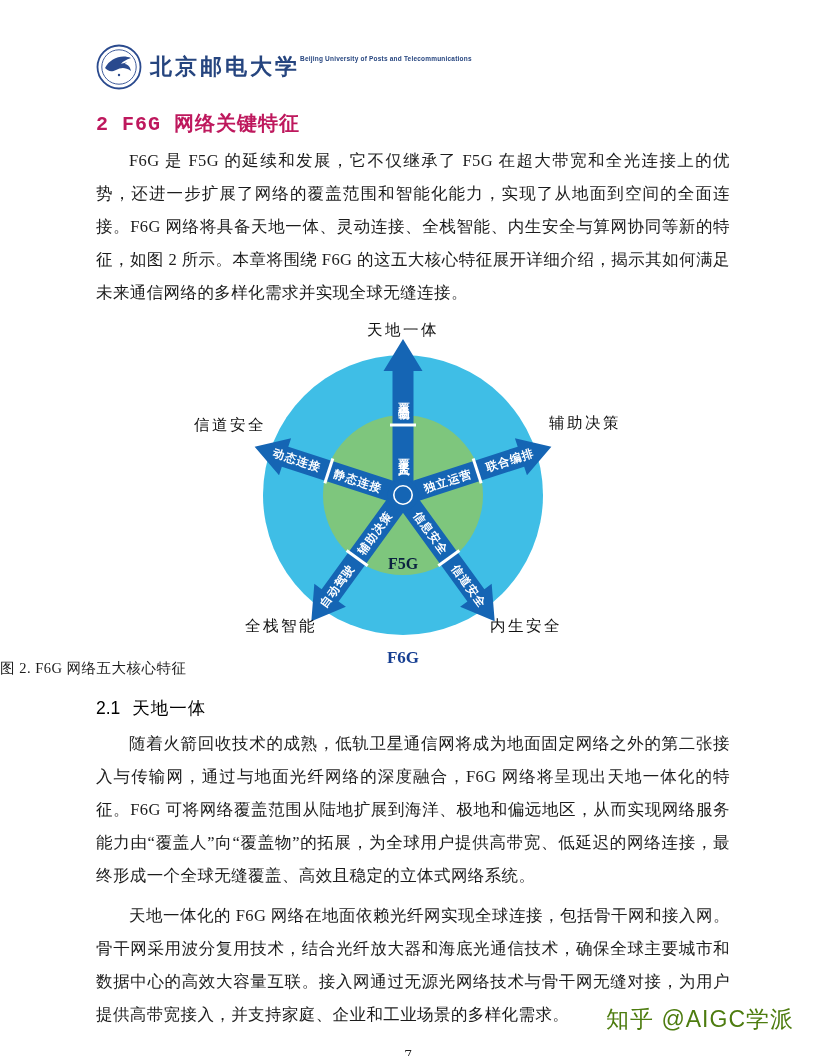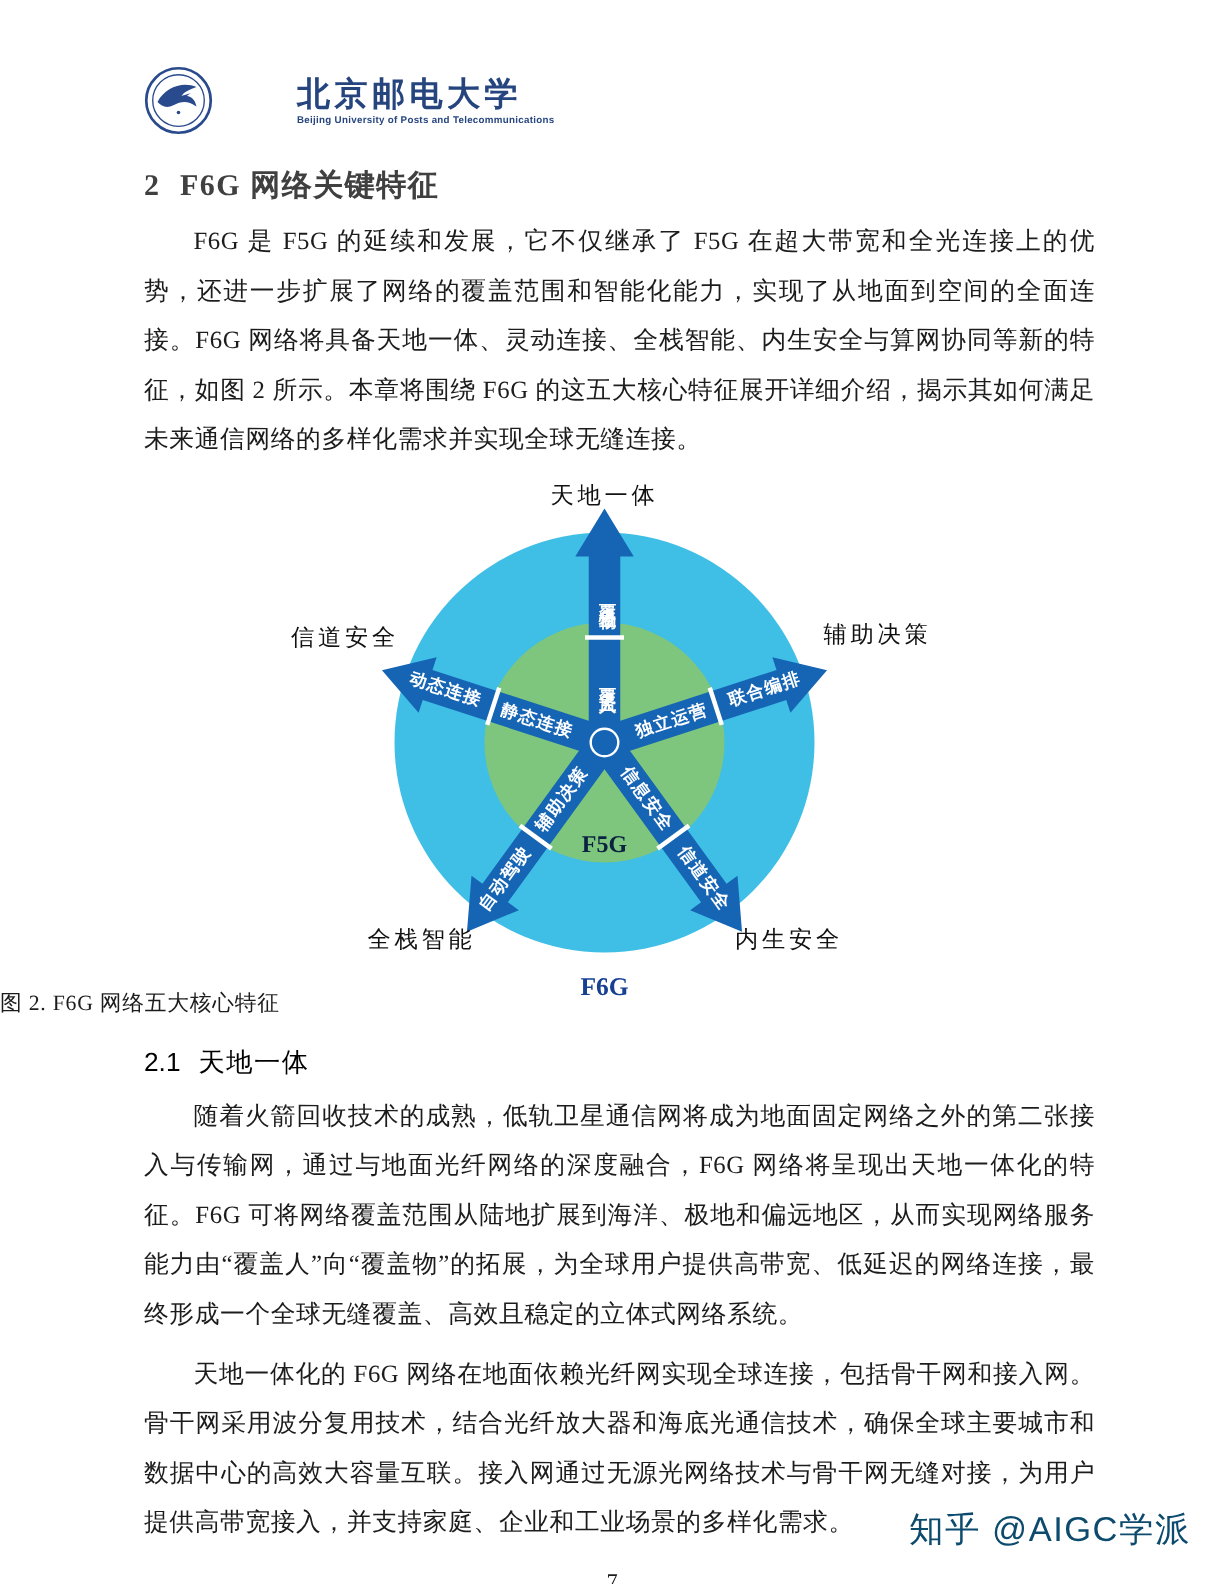--- a/index.html
+++ b/index.html
@@ -8,34 +8,34 @@
     background: #ffffff;
     position: relative;
     overflow: hidden;
     font-family: "Liberation Serif", "DejaVu Serif", serif;
     color: #1c1c1c;
   }
 
   
   .logo { display: flex; align-items: center; gap: 8px; margin: 40px 0 0 96px; height: 54px; }
   .emblem { width: 46px; height: 46px; flex: 0 0 auto; }
-  .logo-text { display: flex; flex-direction: column; margin-left: 48px; }
+  .logo-text { display: flex; flex-direction: row; }
   .logo-cn {
     font-family: "Liberation Serif", "DejaVu Serif", serif;
     font-weight: bold; font-size: 22px; letter-spacing: 3px; color: #26457f; line-height: 26px;
   }
   .logo-en {
     font-family: "Liberation Sans", "DejaVu Sans", sans-serif;
     font-weight: bold; font-size: 6.5px; color: #26457f; letter-spacing: 0.2px; margin-top: 1px;
   }
 
   
   h1.sec {
-    font-family: Liberation Serif, serif;
-    font-size: 20px; font-weight: 700; color: #404040;
+    font-family: Liberation Mono, monospace;
+    font-size: 20px; font-weight: 700; color: #be185d;
     margin: 16px 86px 0 96px; letter-spacing: 1px;
   }
   h1.sec .num { margin-right: 14px; letter-spacing: 0; }
   h2.subsec {
     font-family: "Liberation Sans", "DejaVu Sans", sans-serif;
     font-size: 17.5px; font-weight: 400; color: #000;
     margin: 18px 86px 0 96px; letter-spacing: 1px;
   }
   h2.subsec .num { margin-right: 12px; letter-spacing: 0; }
   p.body-text {
@@ -68,21 +68,21 @@
   }
   .ring-label.f5g { font-size: 16px; color: #0b2240; }
   .ring-label.f6g { font-size: 17px; color: #173f92; margin-top: 36px; }
   .caption { font-size: 14.5px; margin-top: 8px; letter-spacing: 0.5px; }
 
   
   .page-num { text-align: center; font-size: 15px; margin-top: 16px; }
   .watermark {
     position: absolute; right: 22px; top: 1004px;
     font-family: "Liberation Sans", "DejaVu Sans", sans-serif;
-    font-size: 23px; color: #0c4a6e; letter-spacing: 1px;
+    font-size: 23px; color: #4d7c0f; letter-spacing: 1px;
   }
 </style>
 </head>
 <body>
 
 <div class="logo">
   <svg class="emblem" viewBox="0 0 46 46">
     <circle cx="23" cy="23" r="21.5" fill="#ffffff" stroke="#2a4a8e" stroke-width="1.8"></circle>
     <circle cx="23" cy="23" r="17.2" fill="none" stroke="#2a4a8e" stroke-width="0.9"></circle>
     <path d="M9 24 C 14 14, 26 10, 35 14 C 30 16, 27 17, 25 20 C 31 19, 34 22, 35 27 C 29 23, 25 23.5, 20 26 C 15 28.5, 12 27, 9 24 Z" fill="#2a4a8e"></path>

